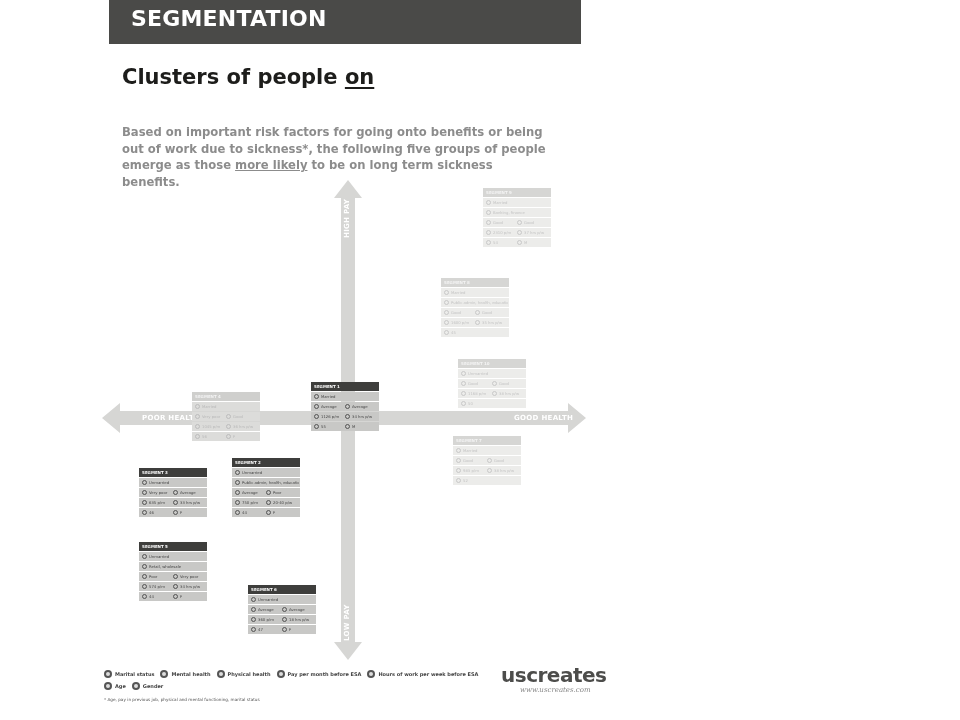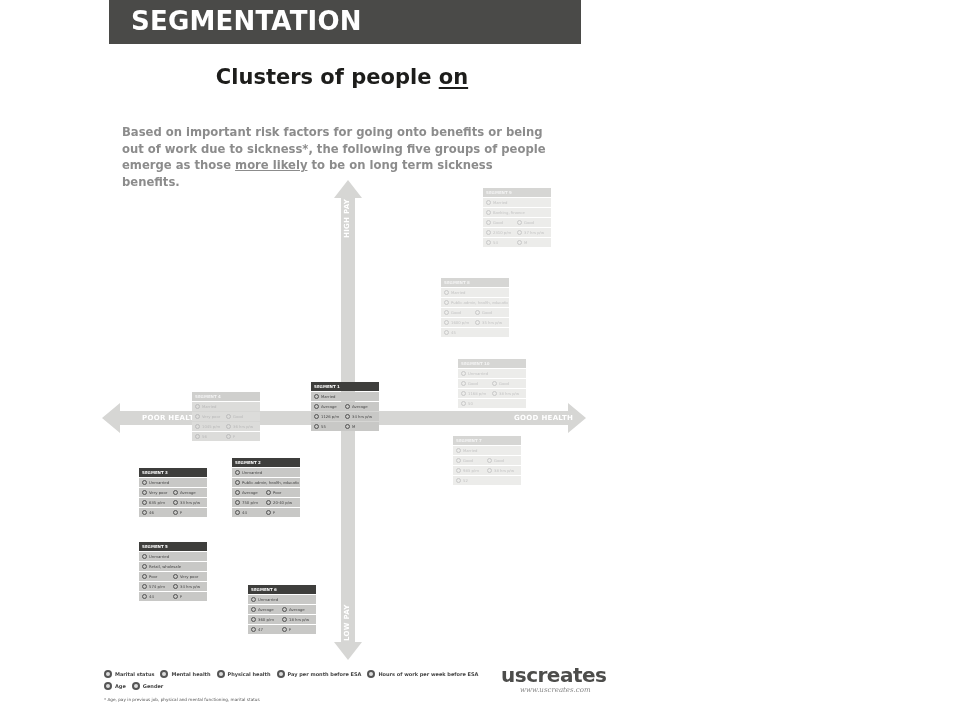--- a/index.html
+++ b/index.html
@@ -5,26 +5,26 @@
   * { box-sizing: border-box; margin: 0; padding: 0; }
   html, body { width: 960px; height: 720px; background: #ffffff; overflow: hidden; }
   body { position: relative; font-family: "DejaVu Sans", "Liberation Sans", sans-serif; color: #222; }
 
   .header-bar {
     position: absolute; left: 109px; top: 0; width: 472px; height: 44px;
     background: #4a4a48;
   }
   .header-bar span {
     position: absolute; left: 22px; top: 6px; color: #fff;
-    font-weight: bold; font-size: 26px; letter-spacing: 0.2px;
+    font-weight: bold; font-size: 22px; letter-spacing: 0.2px;
   }
 
   .title {
     position: absolute; left: 122px; top: 64px; width: 440px;
-    font-weight: bold; font-size: 21px; line-height: 27px; color: #1d1d1b; text-align: center;
+    font-weight: bold; font-size: 21px; line-height: 27px; color: #1d1d1b;
   }
   .title u { text-decoration-thickness: 2px; text-underline-offset: 3px; color: #1d1d1b; }
 
   .subtitle {
     position: absolute; left: 122px; top: 124px; width: 430px;
     font-weight: bold; font-size: 11.6px; line-height: 16.5px; color: #8c8c8c;
   }
   .subtitle u { text-decoration-thickness: 1px; }
 
   

